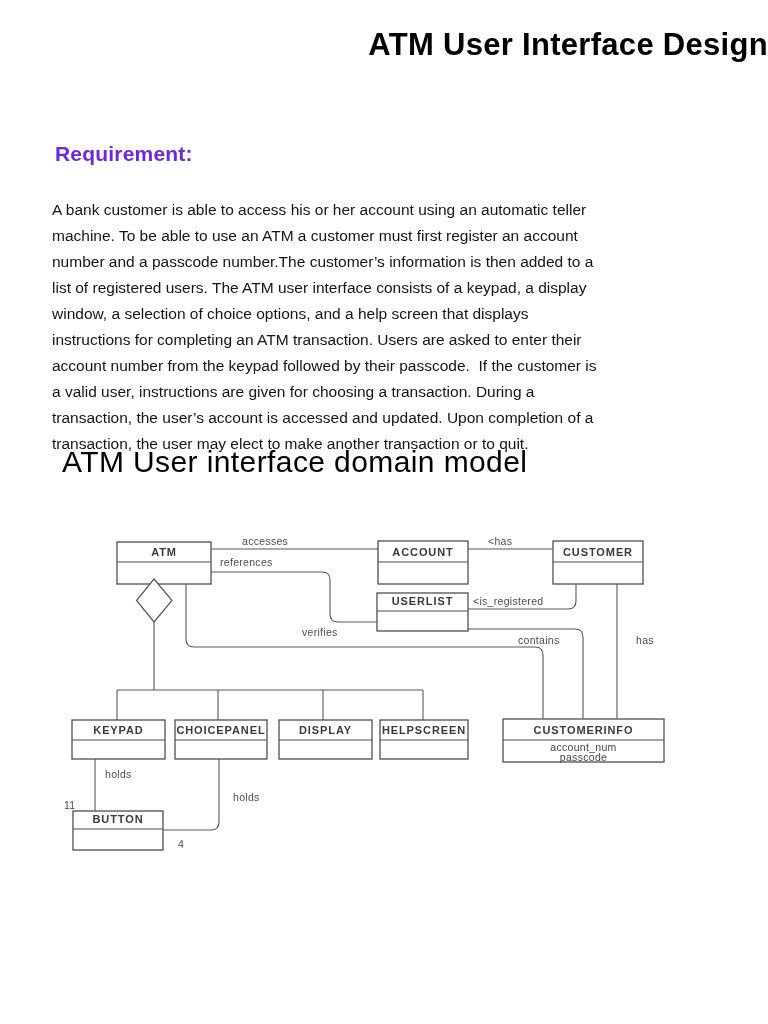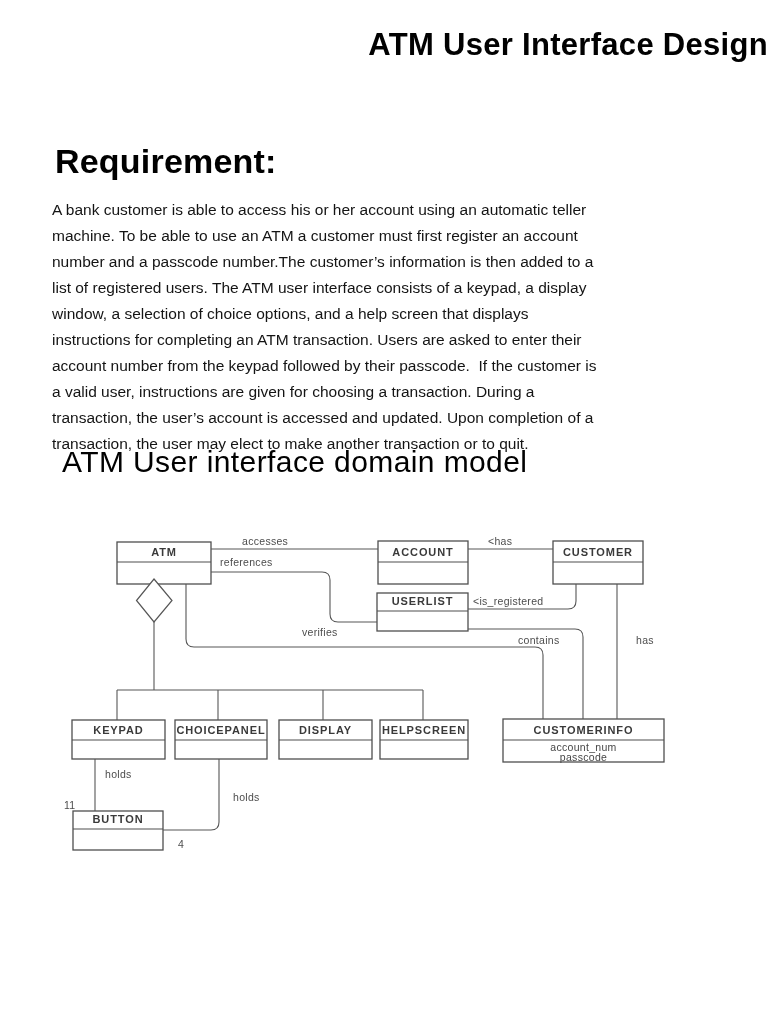--- a/index.html
+++ b/index.html
@@ -6,21 +6,21 @@
   body{
     width:768px;height:1024px;background:#ffffff;position:relative;
     font-family:"Liberation Sans",sans-serif;overflow:hidden;color:#000;
   }
   .abs{position:absolute;margin:0;}
   #doc-title{
     left:0;right:0;top:27px;text-align:right;
     font-size:31px;font-weight:bold;letter-spacing:.3px;color:#010101;
   }
   #req-heading{
-    left:55px;top:142px;font-size:34px;font-weight:bold;letter-spacing:.2px;color:#000000;
+    left:55px;top:142px;font-size:21px;font-weight:bold;letter-spacing:.2px;color:#6d28d9;
   }
   #req-body{
     left:52px;top:197px;width:700px;
     font-size:15.5px;line-height:26px;color:#141414;
     white-space:pre-wrap;letter-spacing:0px;
   }
   #model-heading{
     left:62px;top:445px;font-size:30px;font-weight:normal;letter-spacing:.4px;color:#010101;
   }
   #diagram{left:0;top:0;width:768px;height:1024px;}

